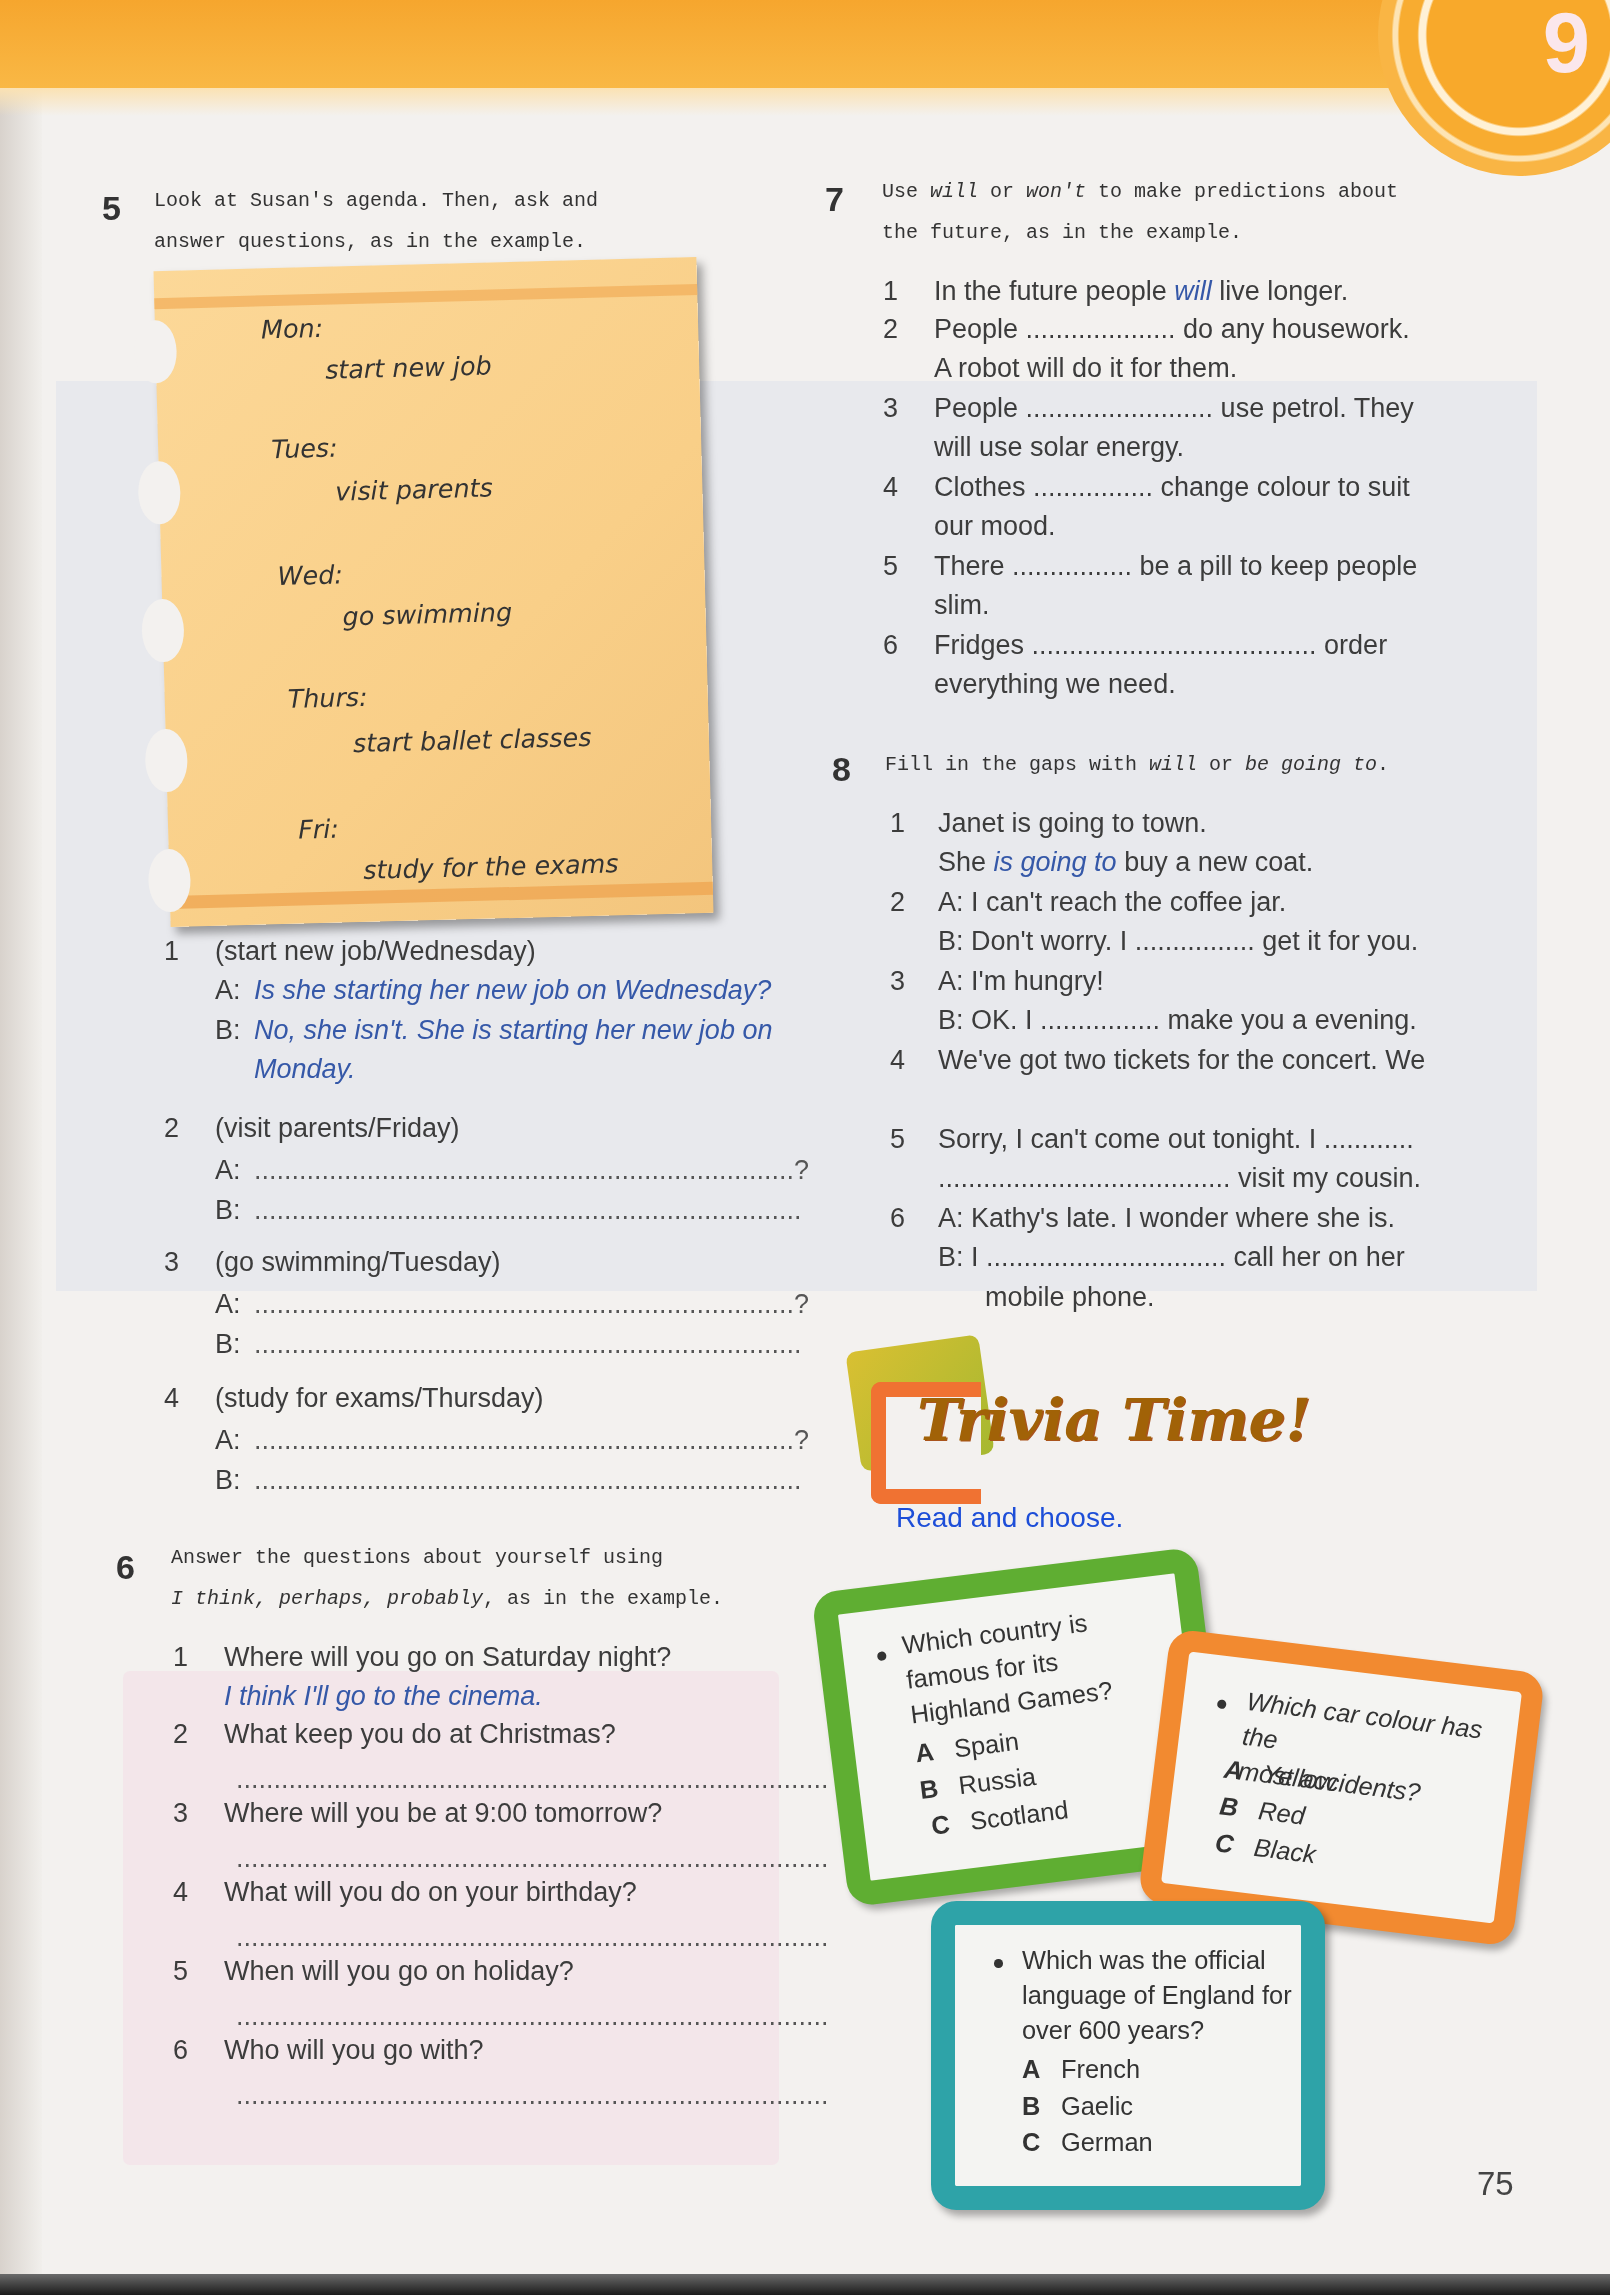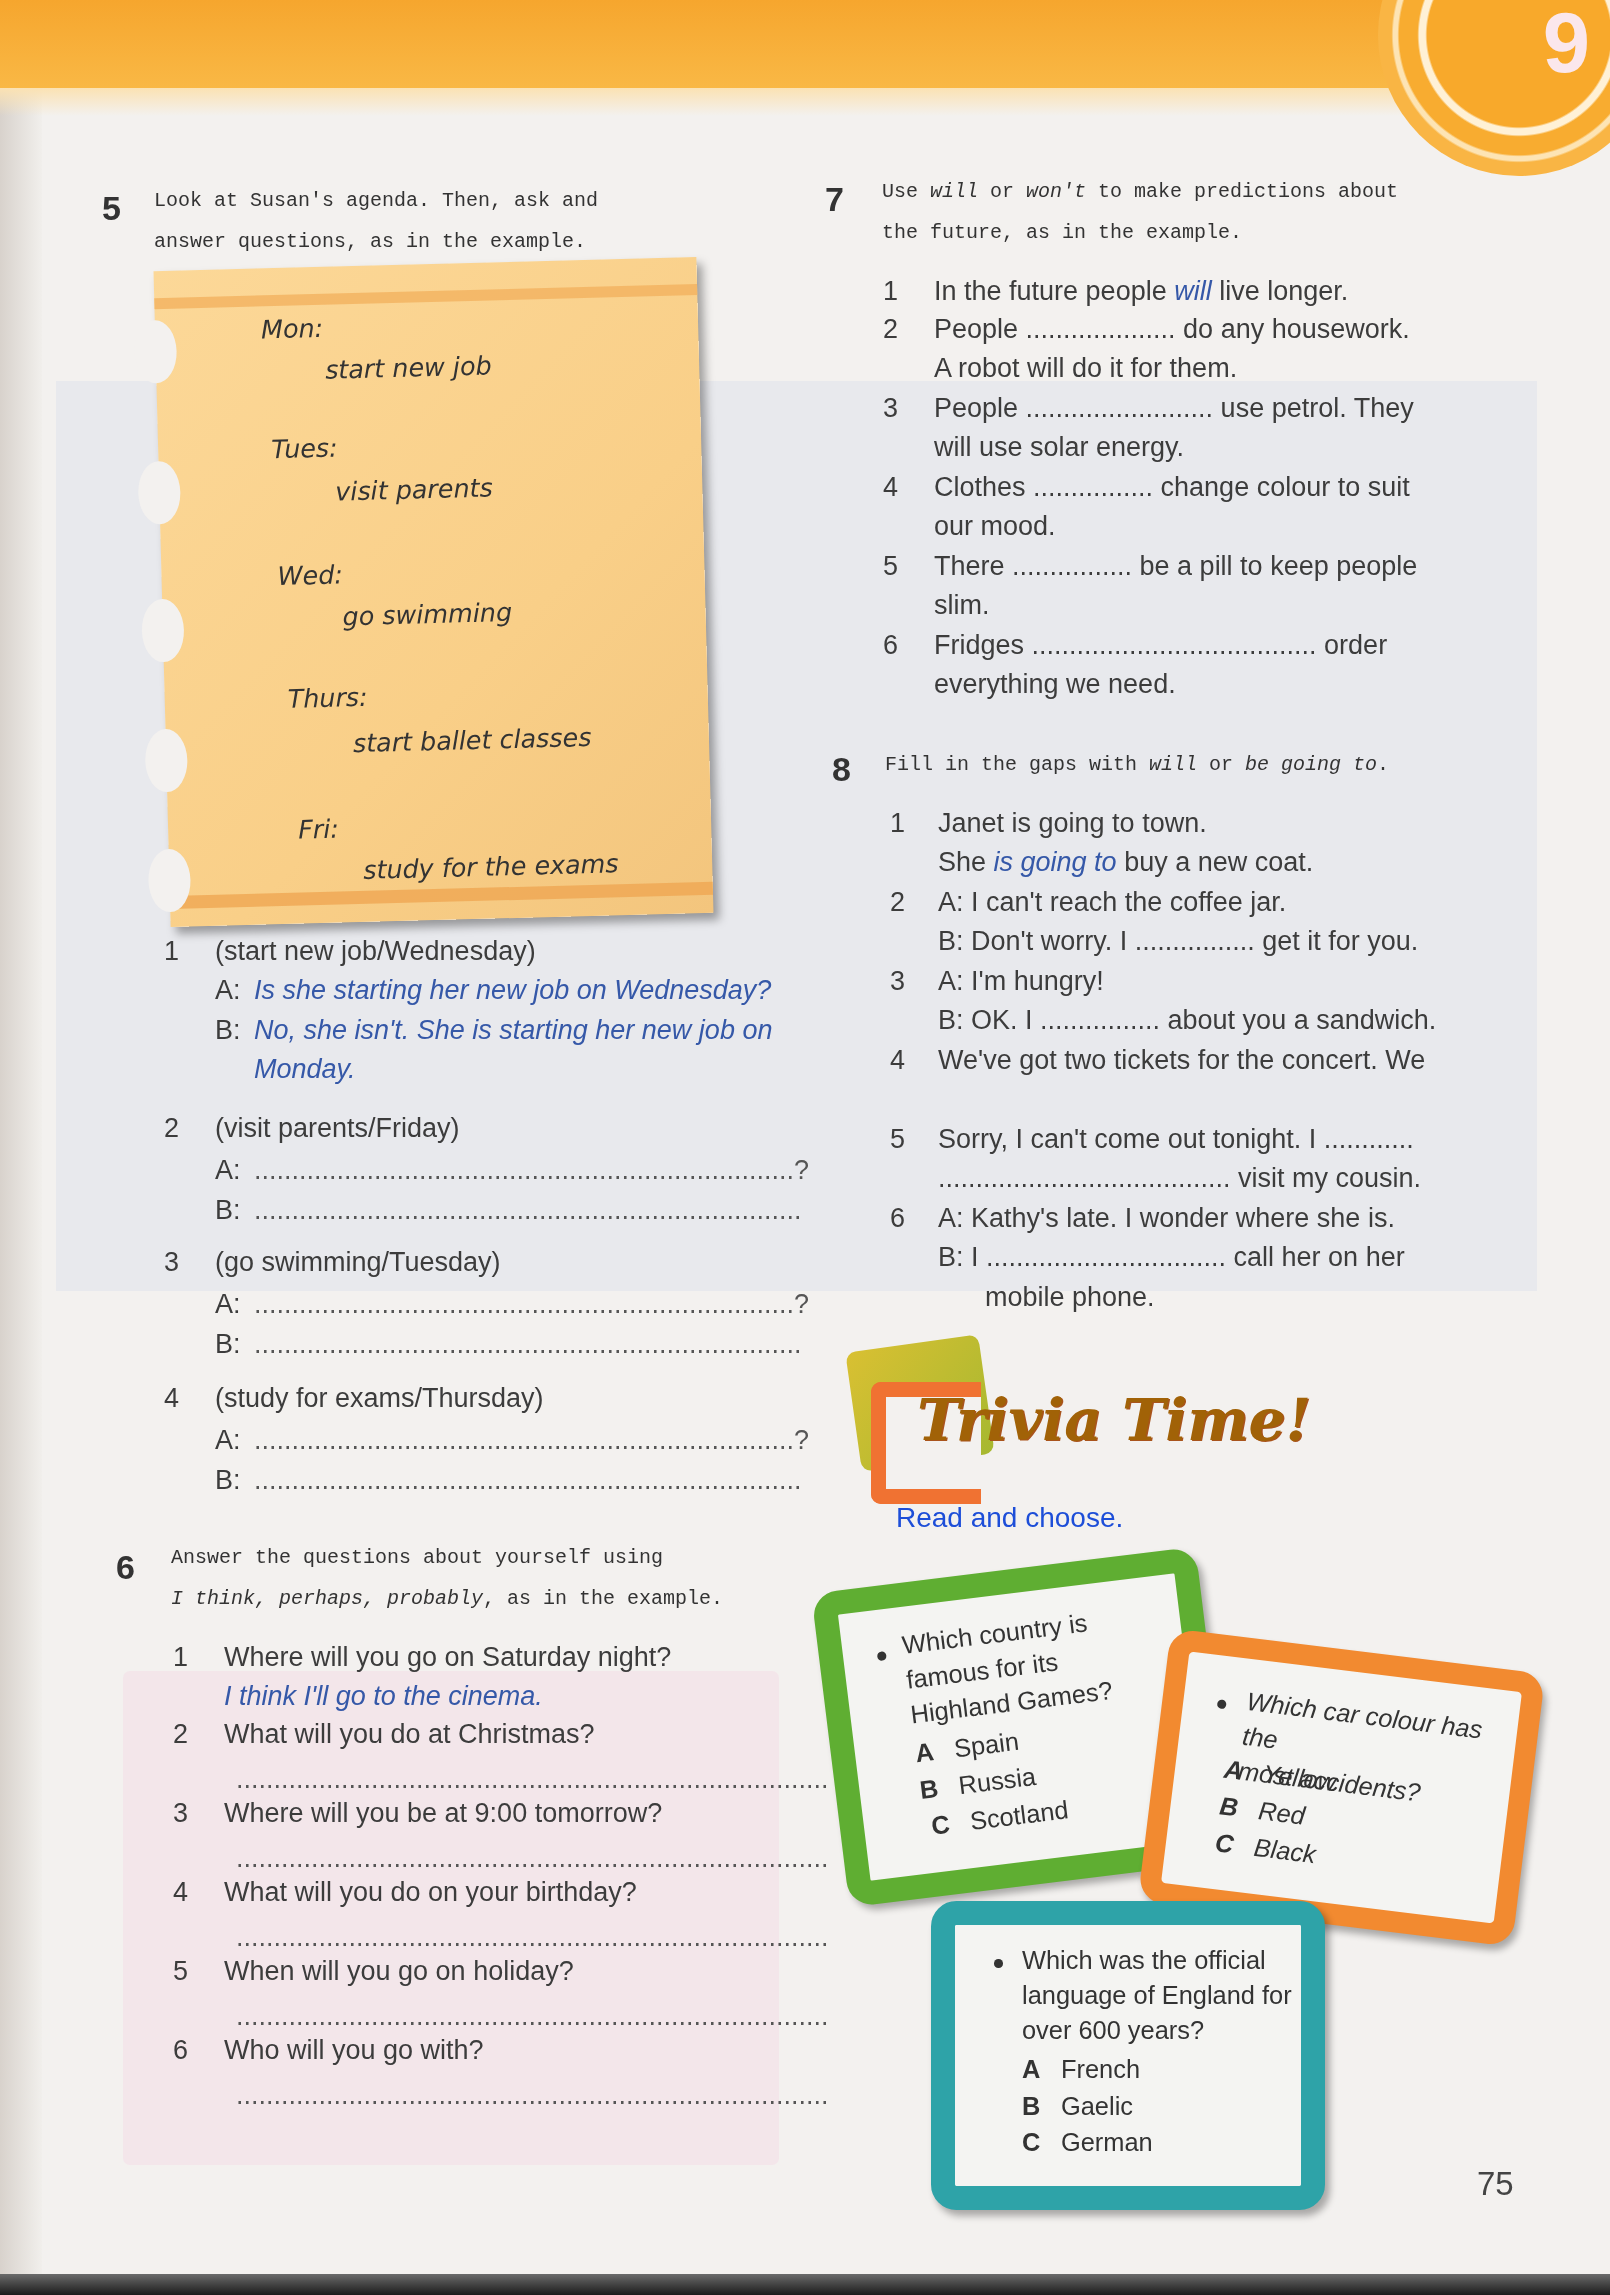--- a/index.html
+++ b/index.html
@@ -152,21 +152,21 @@
   <div><i>I think, perhaps, probably</i><span>, as in the example.</span></div>
 </div>
 
 <div class="item" style="left:173px;top:1638px;width:635px;height:81px;">
   <span class="n">1</span>
   <span class="t" style="left:51px;">Where will you go on Saturday night?</span>
   <span class="t blue" style="left:51px;top:39px;">I think I'll go to the cinema.</span>
 </div>
 <div class="item" style="left:173px;top:1715px;width:635px;height:81px;">
   <span class="n">2</span>
-  <span class="t" style="left:51px;">What will you do at Christmas?</span>
+  <span class="t" style="left:51px;">What keep you do at Christmas?</span>
   <span class="t dots" style="left:63px;top:45px;">...............................................................................</span>
 </div>
 <div class="item" style="left:173px;top:1794px;width:635px;height:81px;">
   <span class="n">3</span>
   <span class="t" style="left:51px;">Where will you be at 9:00 tomorrow?</span>
   <span class="t dots" style="left:63px;top:45px;">...............................................................................</span>
 </div>
 <div class="item" style="left:173px;top:1873px;width:635px;height:81px;">
   <span class="n">4</span>
   <span class="t" style="left:51px;">What will you do on your birthday?</span>
@@ -230,21 +230,21 @@
   <span class="t" style="left:48px;top:39px;"><span>She </span><span class="blue">is going to</span><span> buy a new coat.</span></span>
 </div>
 <div class="item" style="left:890px;top:883px;width:635px;height:79px;">
   <span class="n">2</span>
   <span class="t" style="left:48px;">A: I can't reach the coffee jar.</span>
   <span class="t" style="left:48px;top:39px;">B: Don't worry. I ................ get it for you.</span>
 </div>
 <div class="item" style="left:890px;top:962px;width:635px;height:79px;">
   <span class="n">3</span>
   <span class="t" style="left:48px;">A: I'm hungry!</span>
-  <span class="t" style="left:48px;top:39px;">B: OK. I ................ about you a sandwich.</span>
+  <span class="t" style="left:48px;top:39px;">B: OK. I ................ make you a evening.</span>
 </div>
 <div class="item" style="left:890px;top:1041px;width:635px;height:79px;">
   <span class="n">4</span>
   <span class="t" style="left:48px;">We've got two tickets for the concert. We</span>
 </div>
 <div class="item" style="left:890px;top:1120px;width:635px;height:79px;">
   <span class="n">5</span>
   <span class="t" style="left:48px;">Sorry, I can't come out tonight. I ............</span>
   <span class="t" style="left:48px;top:39px;">....................................... visit my cousin.</span>
 </div>

